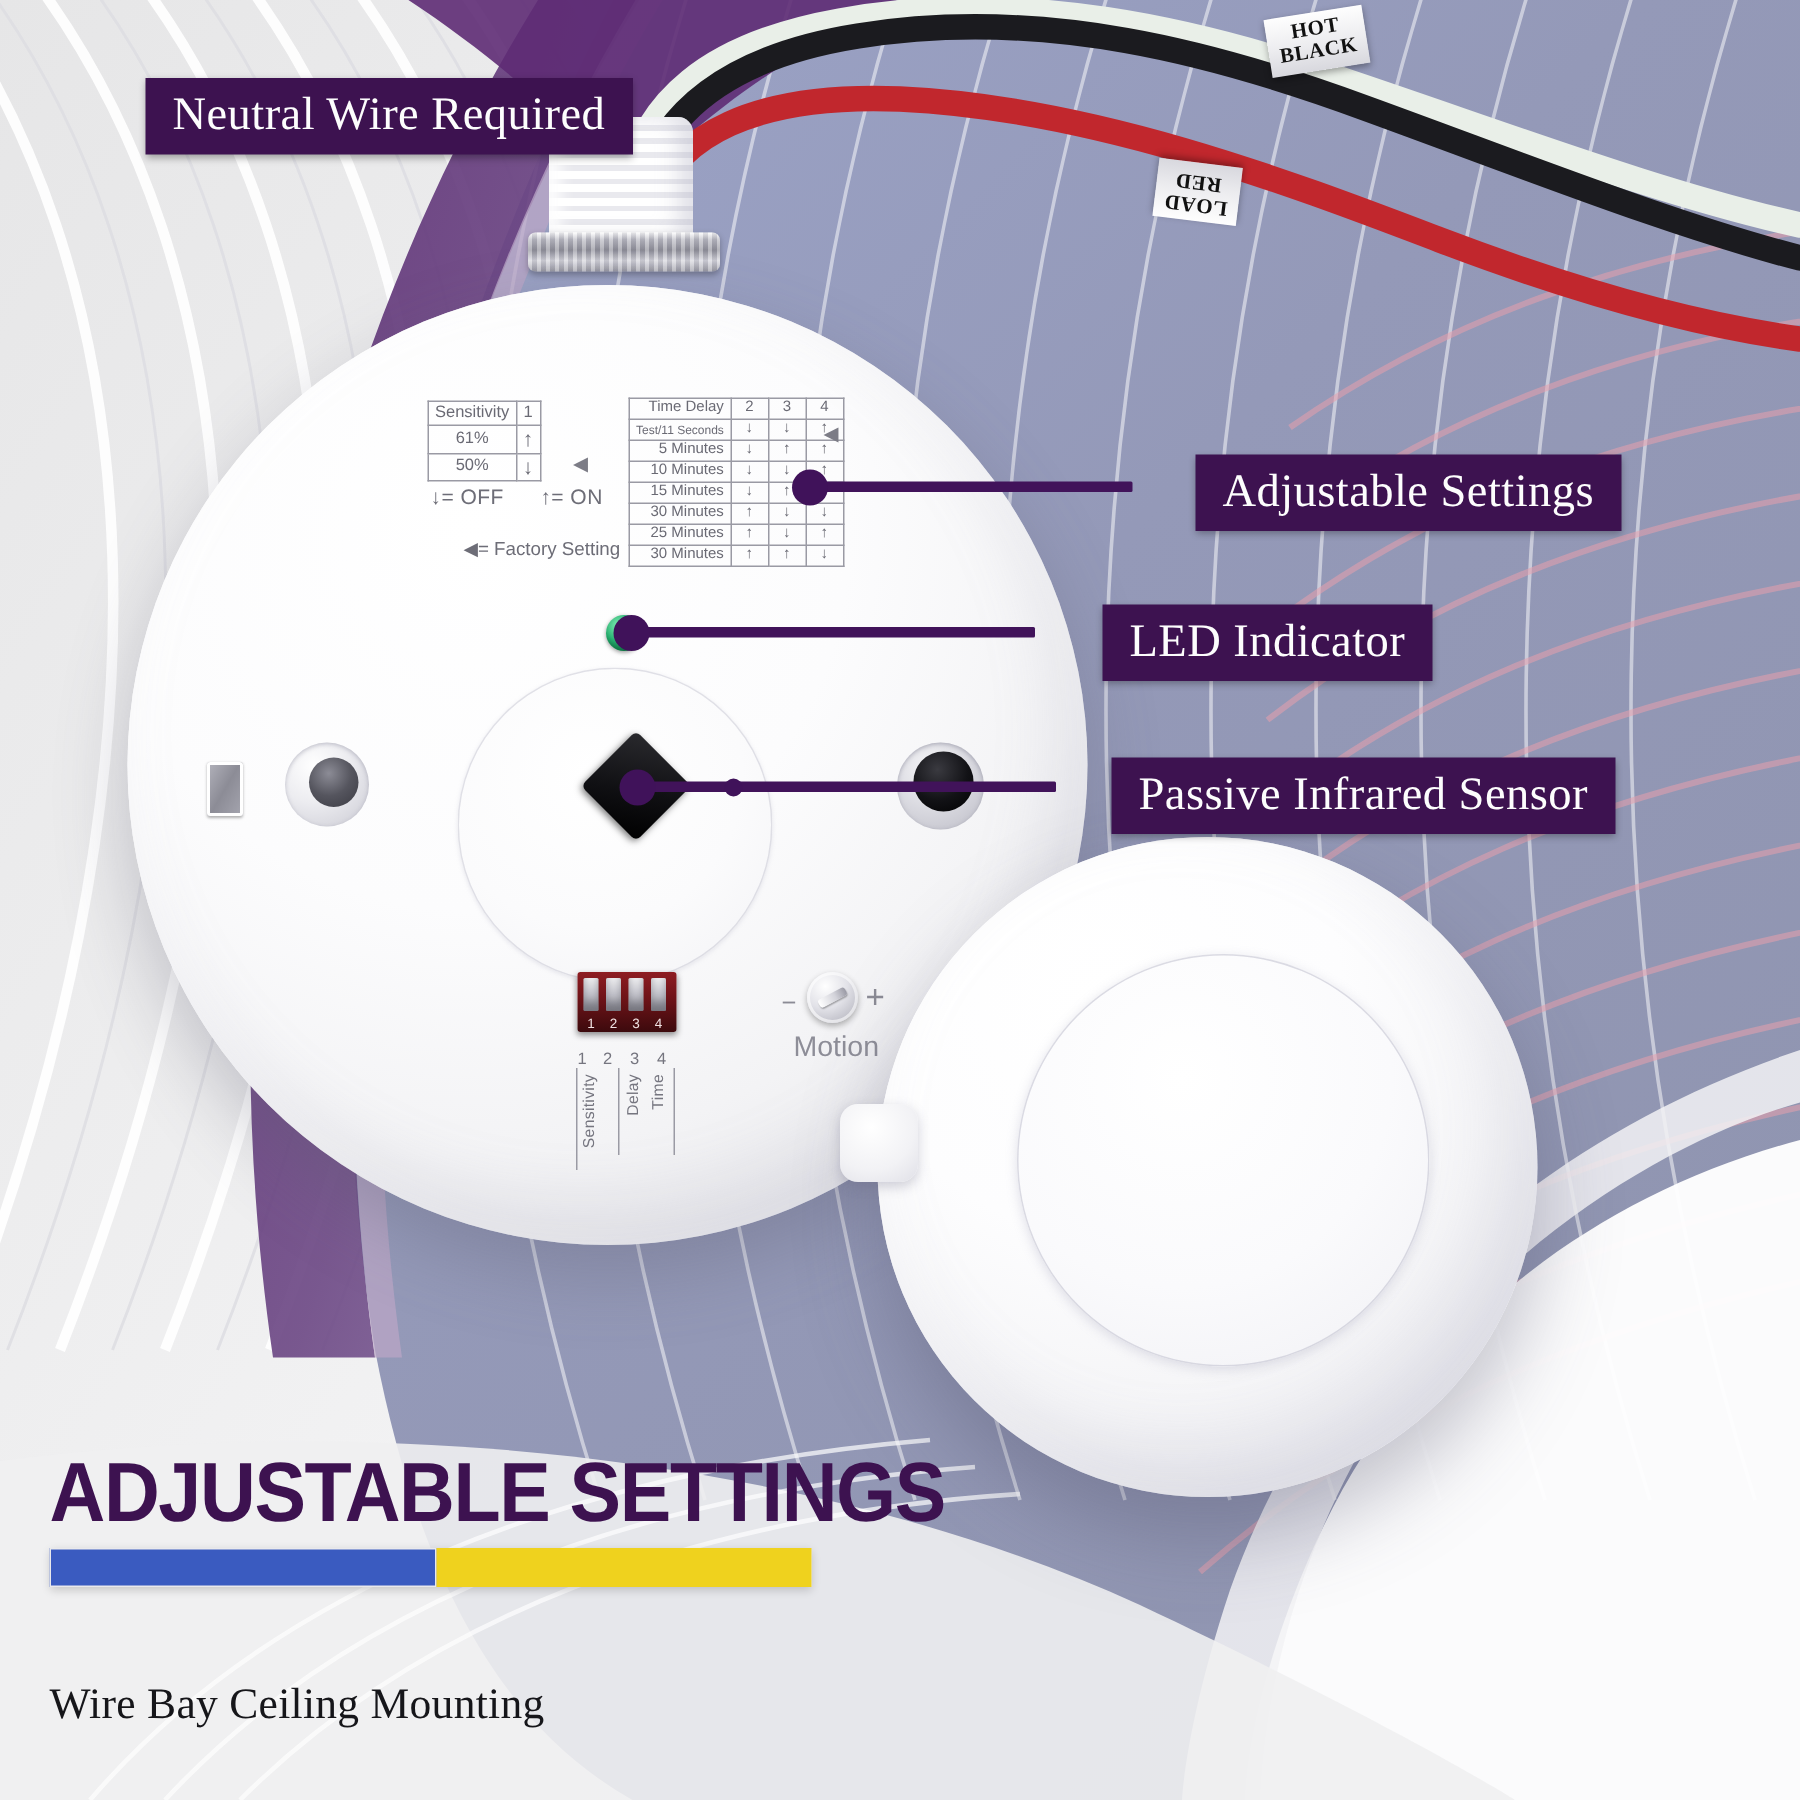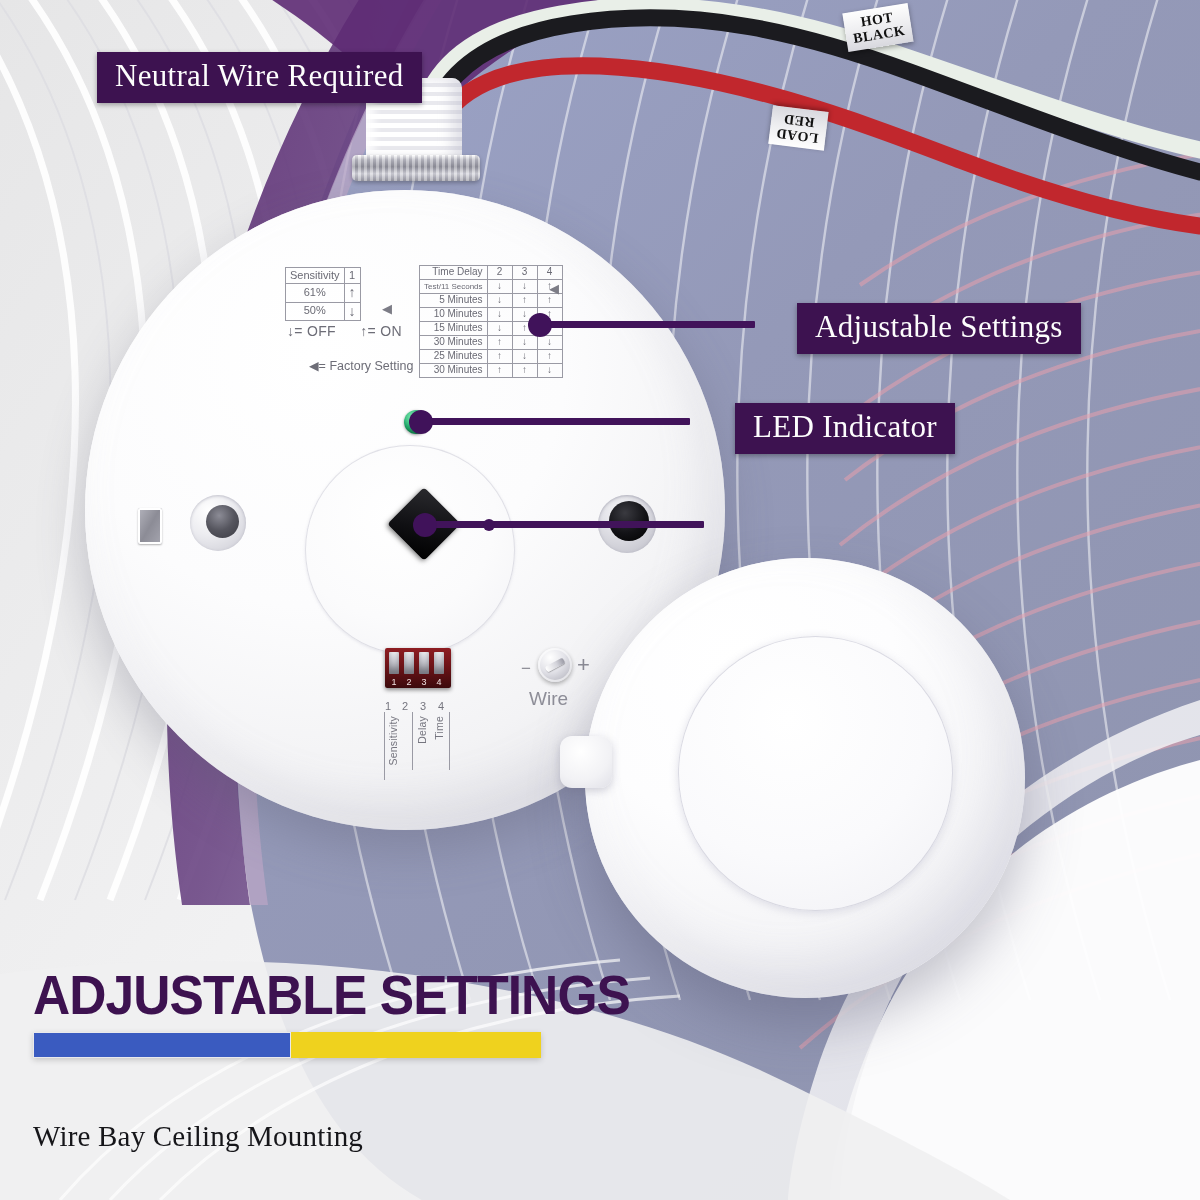--- a/index.html
+++ b/index.html
@@ -404,40 +404,41 @@
     <div class="vtick" style="left:29px;height:58px;"></div>
     <div class="vtick" style="left:66px;height:58px;"></div>
     <div class="vtxt" style="left:4px;top:16px;">Sensitivity</div>
     <div class="vtxt" style="left:33px;top:16px;">Delay</div>
     <div class="vtxt" style="left:50px;top:16px;">Time</div>
   </div>
 
   <div class="knob"></div>
   <div class="knob-minus">−</div>
   <div class="knob-plus">+</div>
-  <div class="knob-lbl">Wire</div>
+  <div class="knob-lbl">Motion</div>
 
   <div class="dome">
     <div class="dome-tab"></div>
     <div class="dome-ring"></div>
   </div>
 
   <div class="callout big" style="left:52px;top:52px;">Neutral Wire Required</div>
 
   <div class="lead" style="left:540px;top:321px;width:215px;"></div>
   <div class="dot" style="left:528px;top:313px;"></div>
   <div class="callout big" style="left:752px;top:303px;">Adjustable Settings</div>
 
   <div class="lead" style="left:420px;top:418px;width:270px;"></div>
   <div class="dot" style="left:409px;top:410px;"></div>
   <div class="callout big" style="left:690px;top:403px;">LED Indicator</div>
 
   <div class="lead" style="left:424px;top:521px;width:280px;"></div>
   <div class="dot" style="left:413px;top:513px;"></div>
   <div class="dot sm" style="left:483px;top:519px;"></div>
+  <div class="callout big" style="left:696px;top:505px;">Passive Infrared Sensor</div>
 
   <div class="headline">ADJUSTABLE SETTINGS</div>
   <div class="bars">
     <div class="bar-blue"></div>
     <div class="bar-yellow"></div>
   </div>
   <div class="subline sub2">Wire Bay Ceiling Mounting</div>
 
 </div>
 

